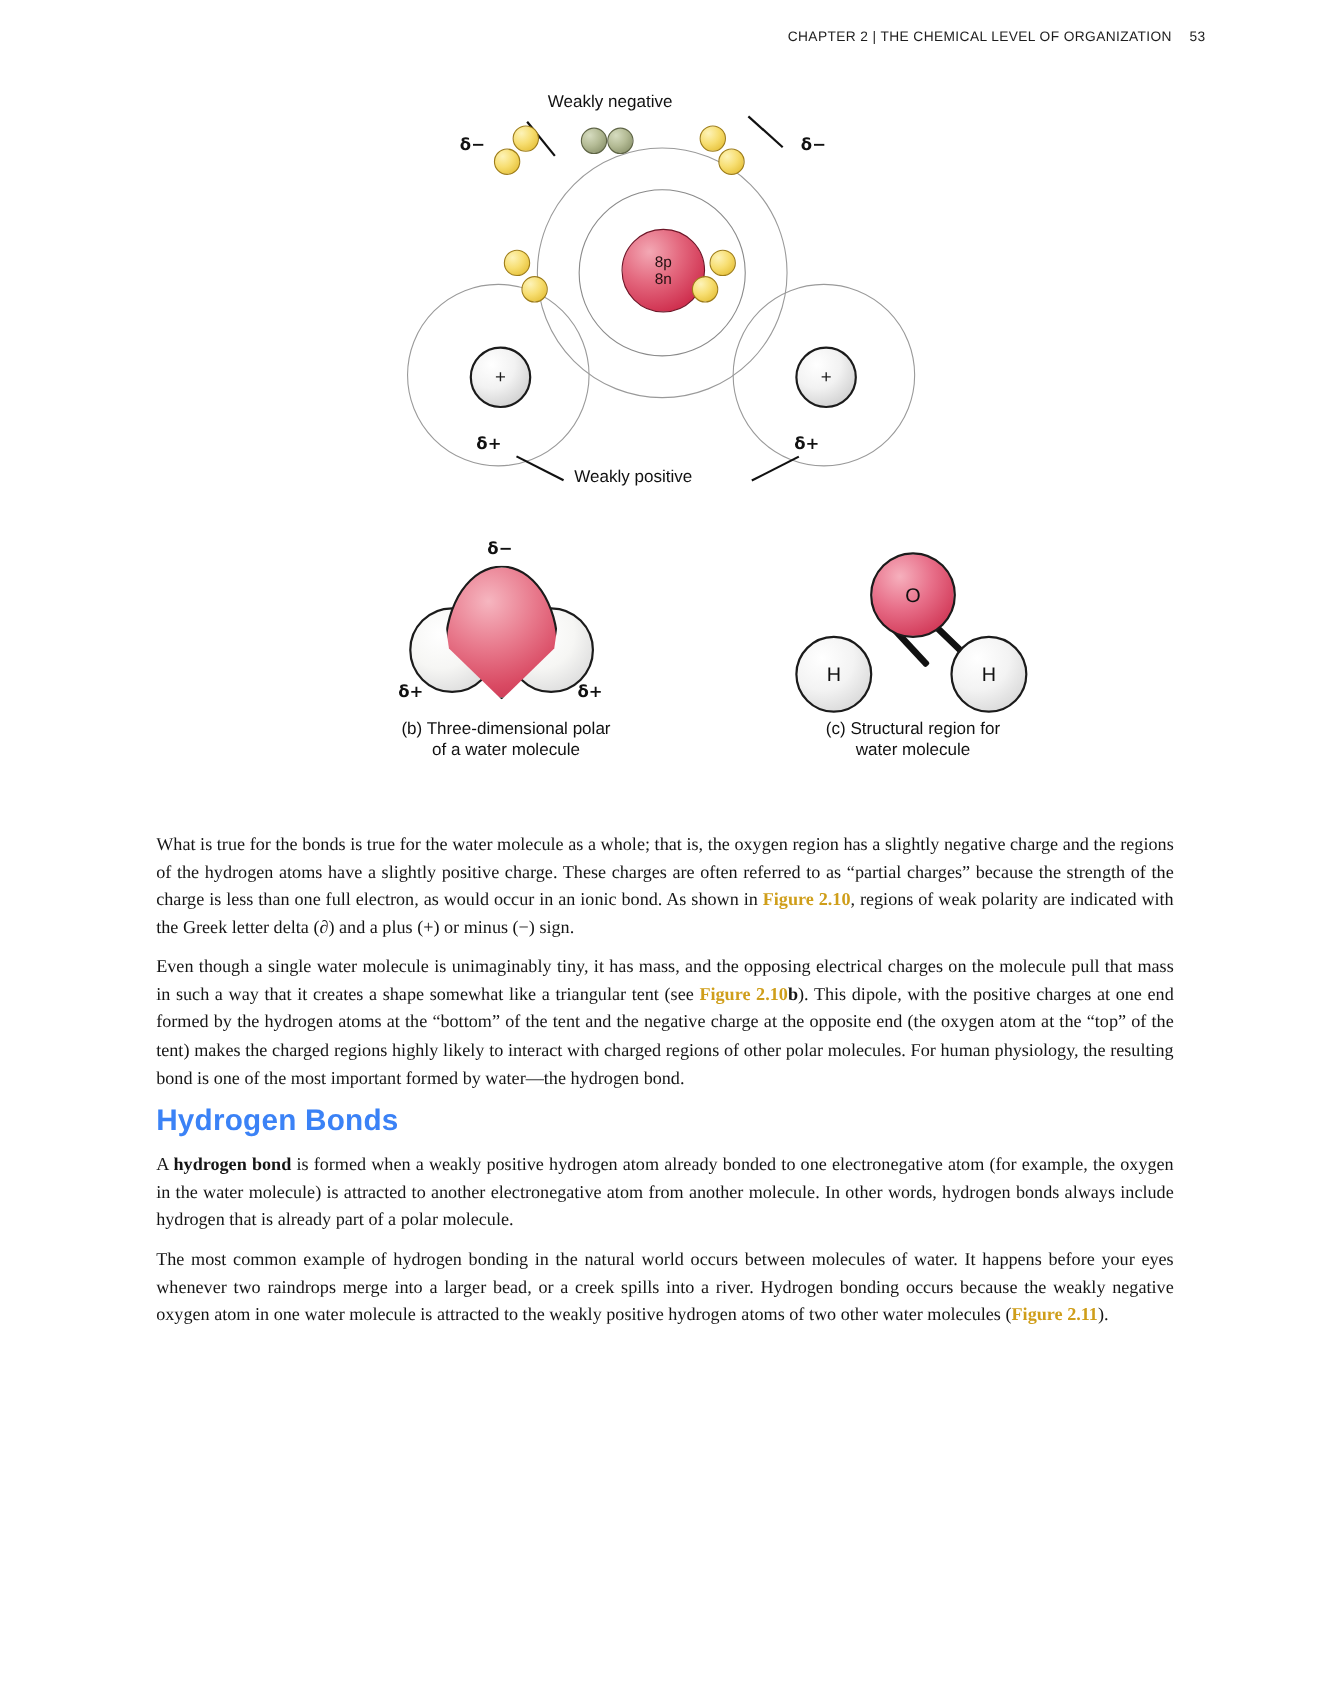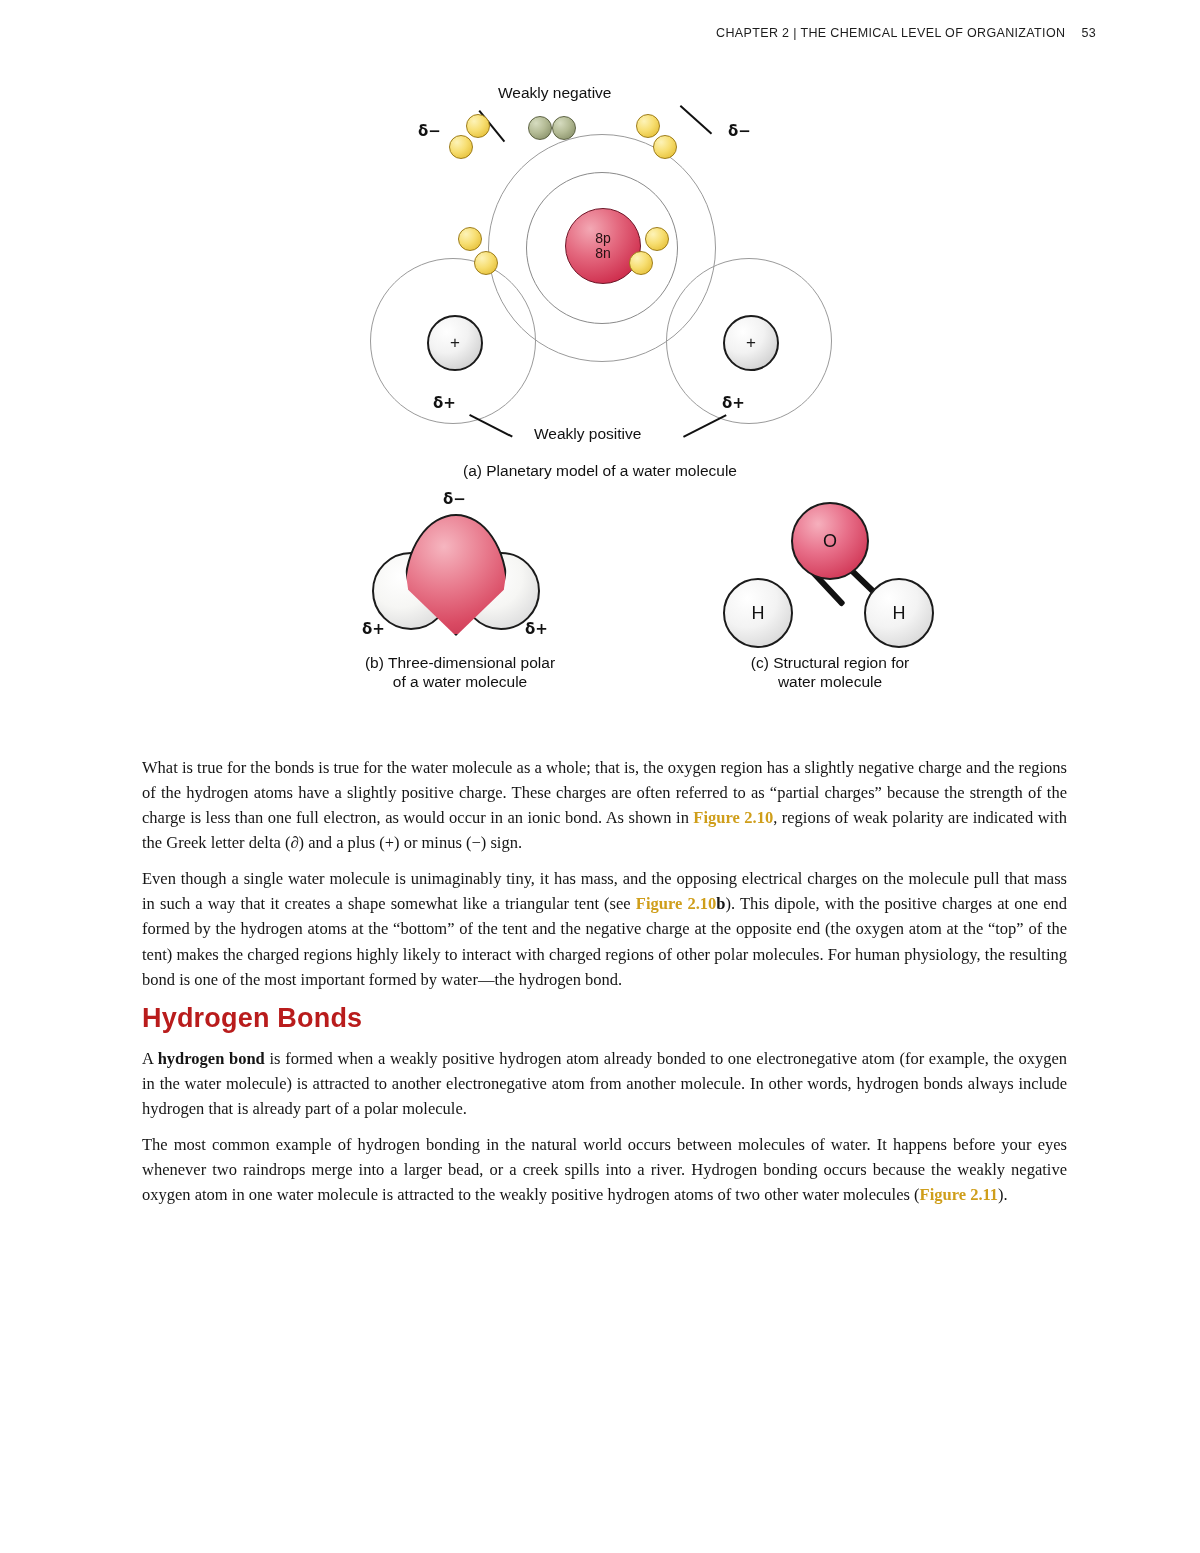--- a/index.html
+++ b/index.html
@@ -137,21 +137,21 @@
     font-size:16.5px; line-height:1.52;
     text-align:justify; color:#151515;
   }
   .figlink { color:#cf9e1a; font-weight:bold; }
   .figlink-tail { color:#151515; font-weight:bold; }
   b.term { font-weight:bold; }
 
   h2.sec {
     margin:4px 0 12px 0;
     font-family:"Liberation Sans", sans-serif;
-    font-weight:bold; font-size:27px; color:#b91c1c;
+    font-weight:bold; font-size:27px; color:#3b82f6;
     letter-spacing:0.2px;
   }
 </style>
 </head>
 <body>
 
 <div class="page">
 
   <div class="runhead">
     <span>CHAPTER 2 | THE CHEMICAL LEVEL OF ORGANIZATION</span><span class="pgnum">53</span>
@@ -199,23 +199,22 @@
       <div class="e" style="left:315px; top:155px;"></div>
       <div class="e" style="left:299px; top:179px;"></div>
 
       <div class="lbl-greek" style="left:88px; top:50px;">δ−</div>
       <div class="lbl-greek" style="left:398px; top:50px;">δ−</div>
       <div class="lbl-greek" style="left:103px; top:322px;">δ+</div>
       <div class="lbl-greek" style="left:392px; top:322px;">δ+</div>
 
       <div class="leader" style="left:140px; top:342px; width:48px; transform:rotate(27deg);"></div>
       <div class="leader" style="left:353px; top:364px; width:48px; transform:rotate(-27deg);"></div>
-      <div class="lbl" style="left:192px; top:353px;margin-left:12px;">Weakly positive</div>
-
-      <div class="caption-sub" style="left:0; top:390px; width:540px;">(a) Planetary model of a water molecule</div>
+      <div class="lbl" style="left:192px; top:353px;">Weakly positive</div>
+
     </div>
 
     <div class="fig-b">
       <div class="lbl-greek" style="left:133px; top:0px;">δ−</div>
 
       <div class="lobe-h" style="left:62px; top:62px;"></div>
       <div class="lobe-h" style="left:152px; top:62px;"></div>
       <div class="lobe-o" style="left:94px; top:24px;"></div>
 
       <div class="lbl-greek" style="left:52px; top:130px;">δ+</div>

